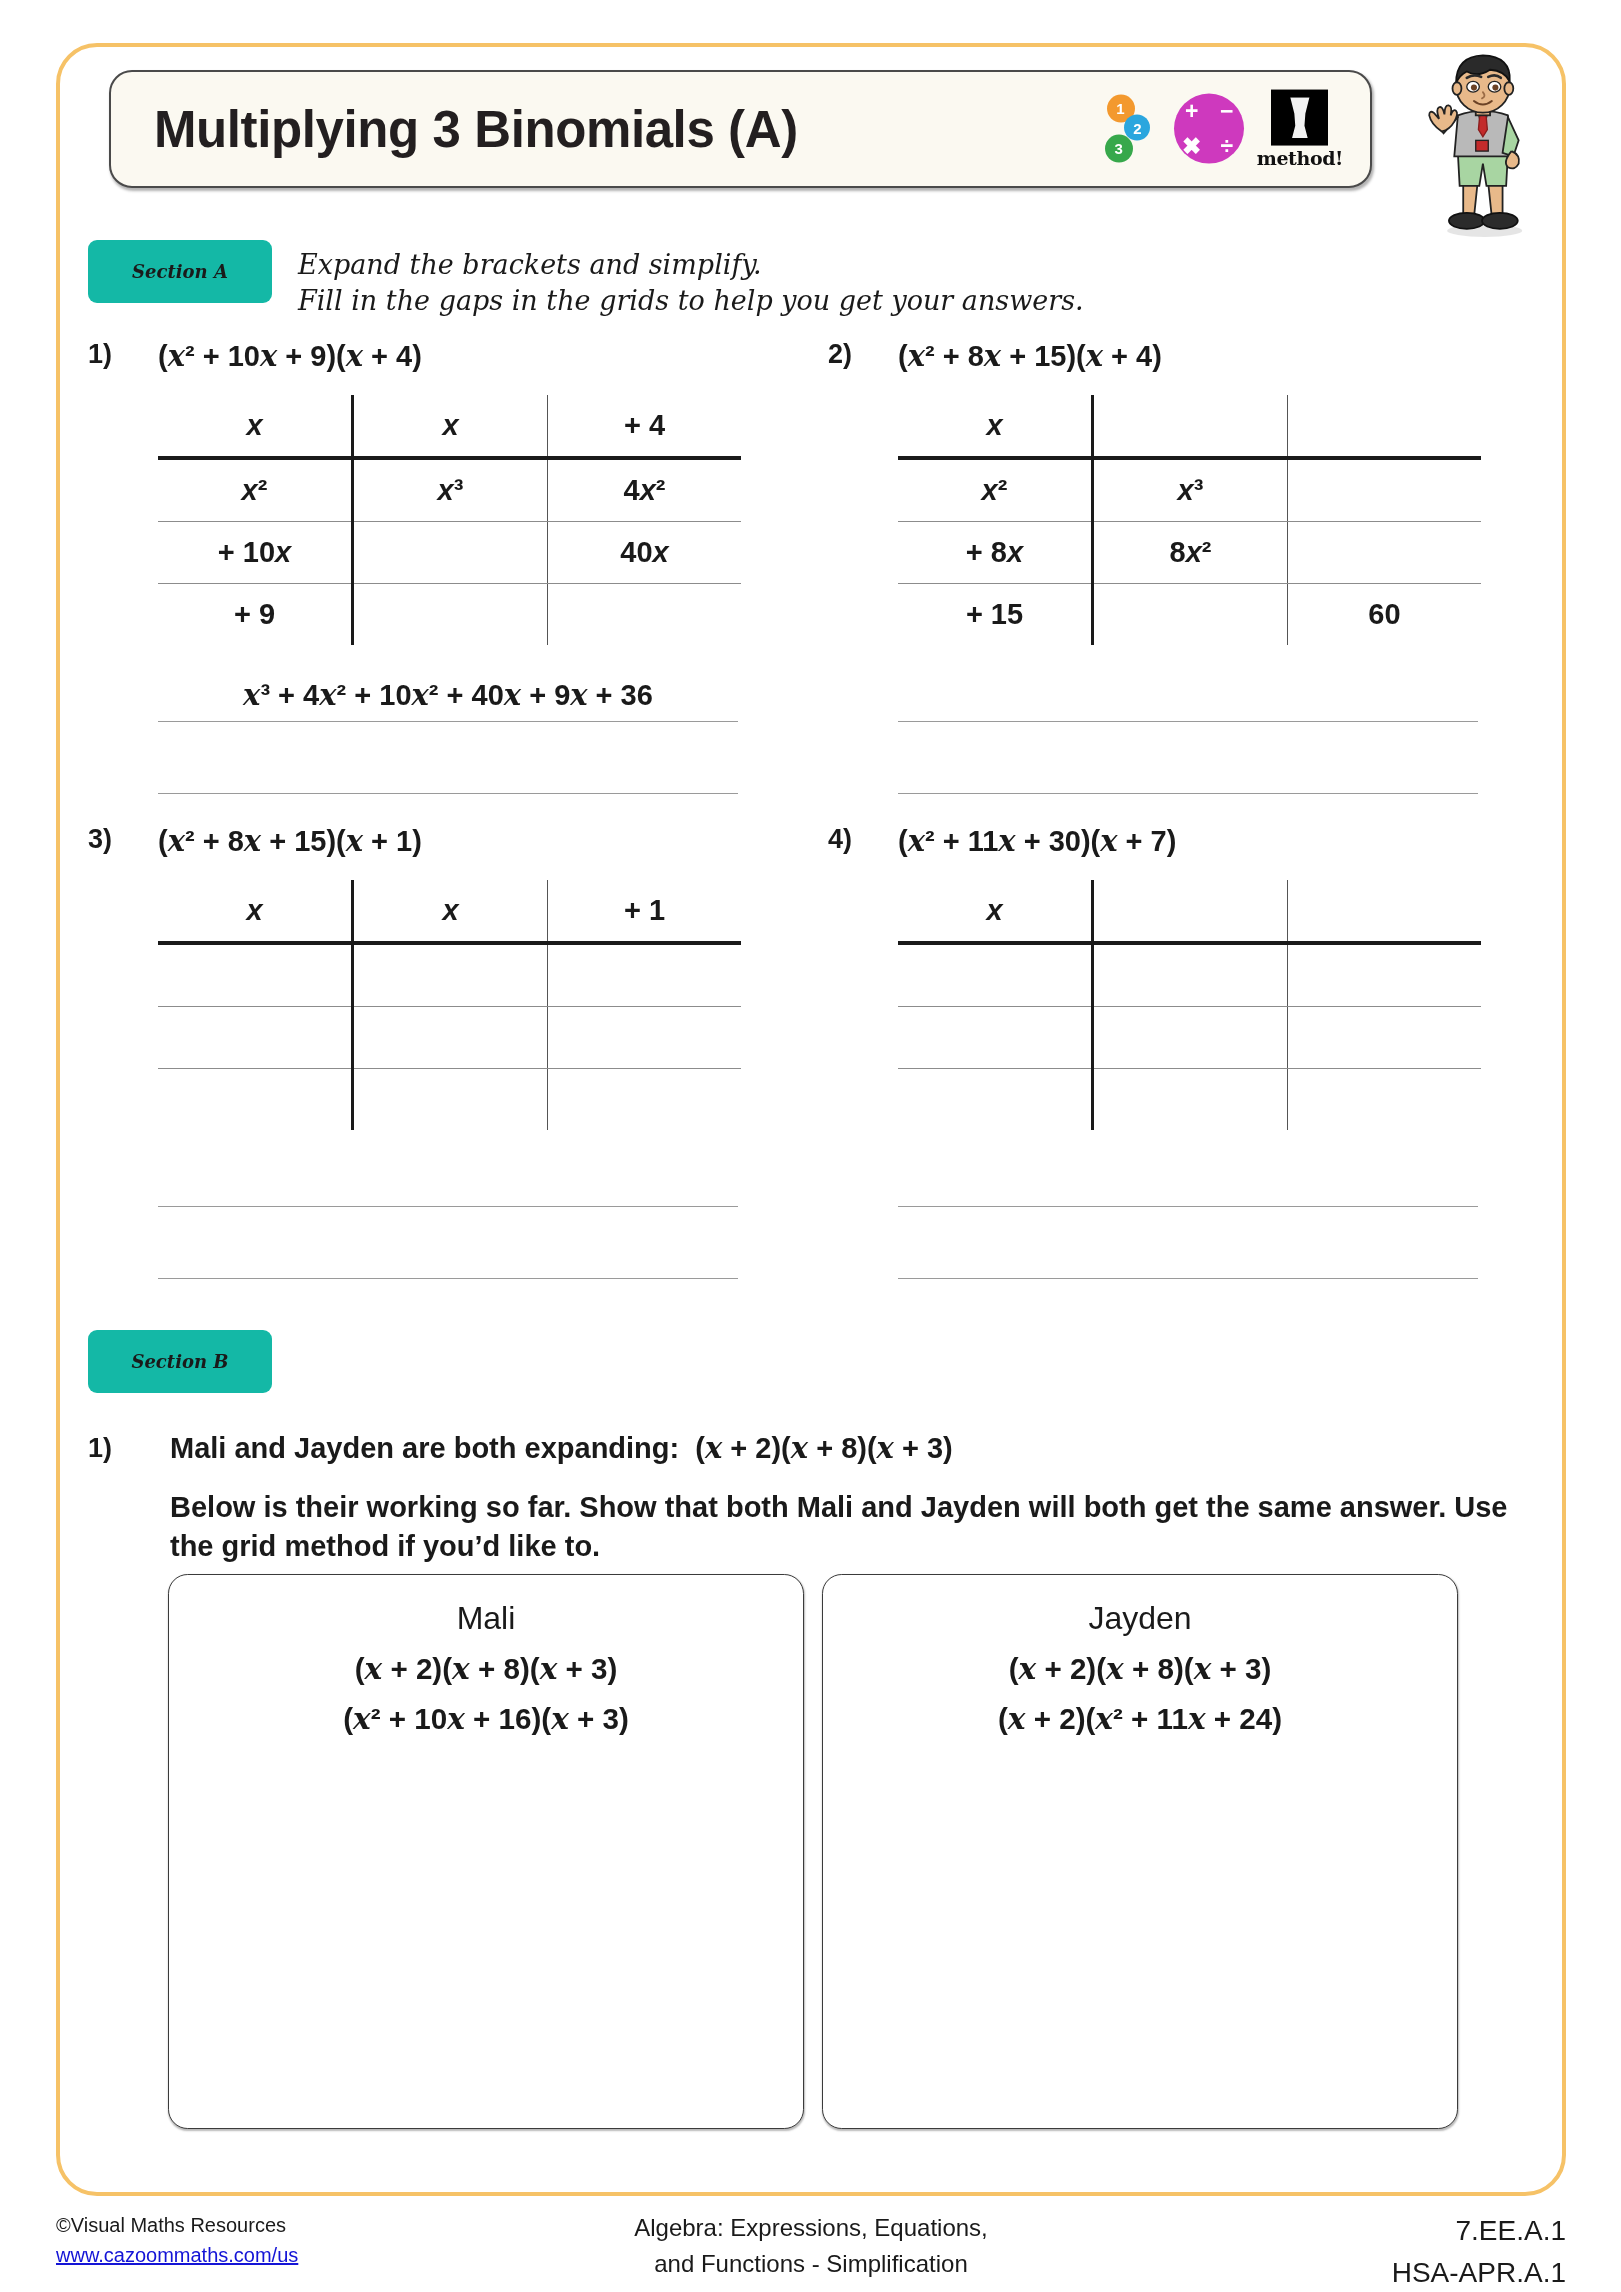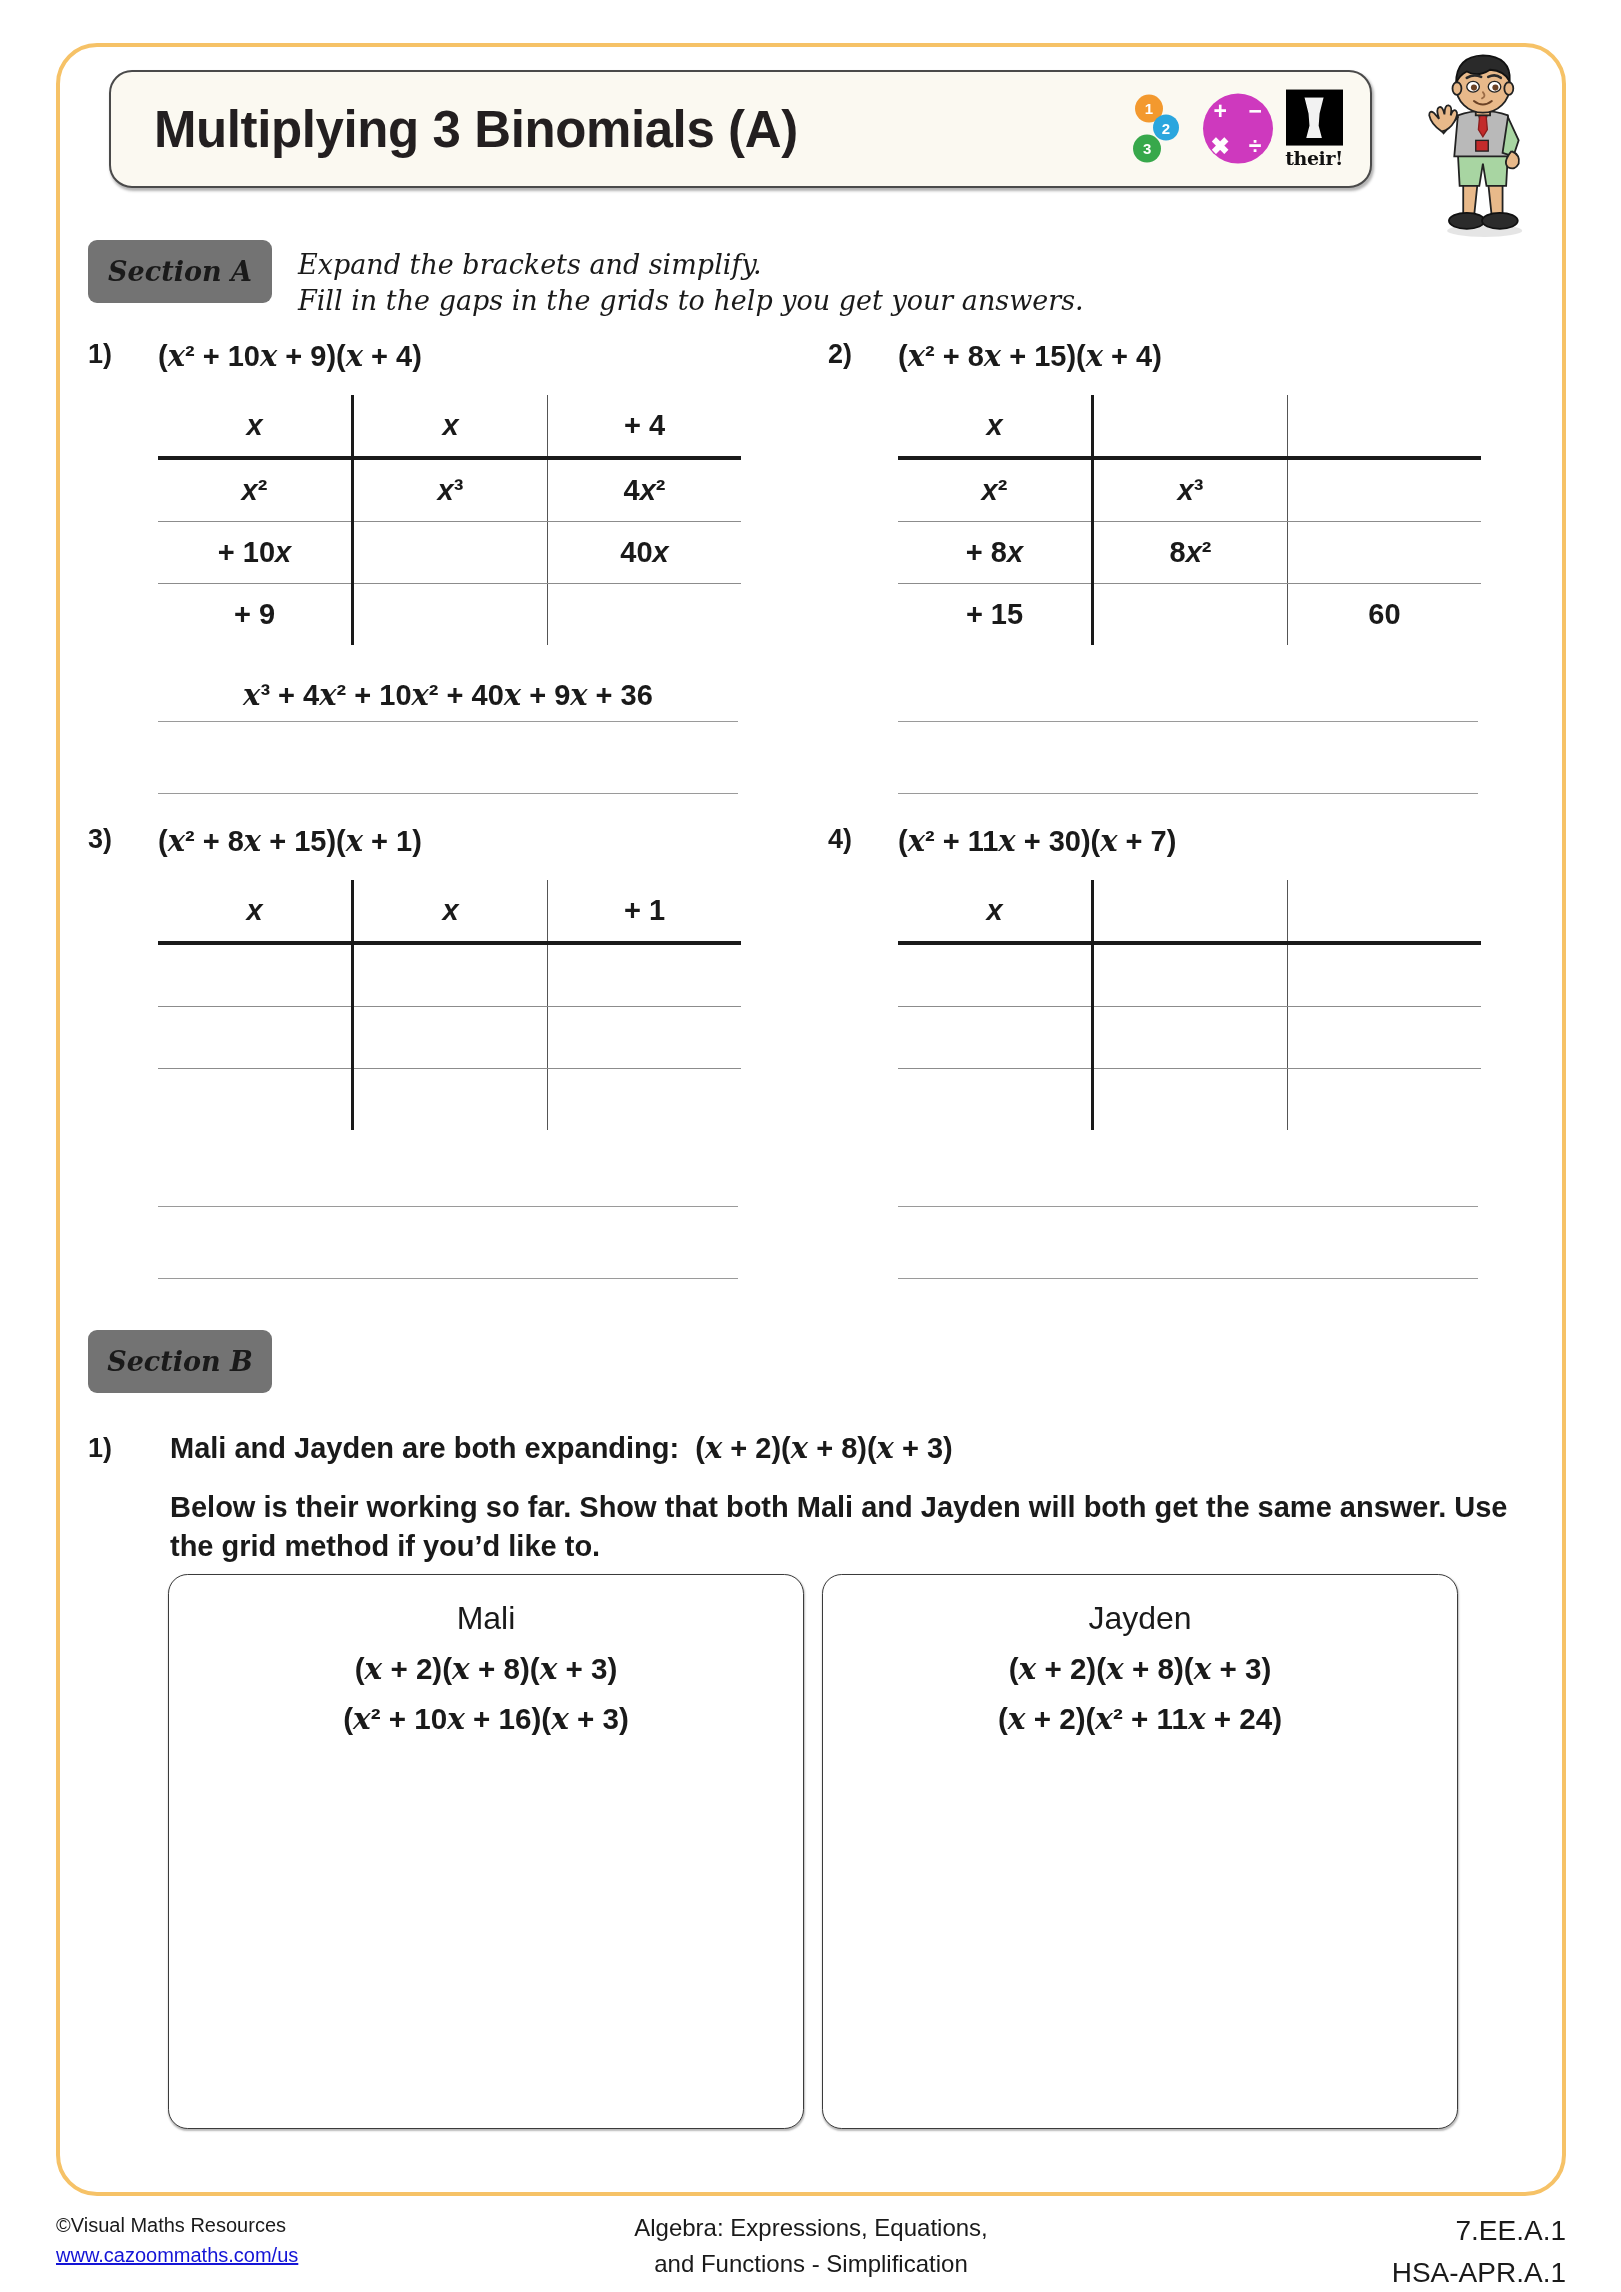--- a/index.html
+++ b/index.html
@@ -142,29 +142,29 @@
     position: absolute;
     left: 1406px;
     top: 47px;
     width: 152px;
     height: 193px;
   }
 
   
   .section-badge {
     position: absolute;
-    background: #737373;
+    background: #14b8a6;
     border-radius: 9px;
     display: flex;
     align-items: center;
     justify-content: center;
     font-family: "DejaVu Serif", serif;
     font-style: italic;
     font-weight: bold;
-    font-size: 27px;
+    font-size: 18px;
     color: #1a1a1a;
   }
   #section-a-badge { left: 88px;  top: 240px;  width: 184px; height: 63px; }
   #section-b-badge { left: 88px;  top: 1330px; width: 184px; height: 63px; }
 
   .section-a-instructions {
     position: absolute;
     left: 298px;
     top: 235px;
     font-family: "DejaVu Serif", serif;
@@ -365,21 +365,21 @@
         <span>+</span>
         <span>−</span>
         <span>✖</span>
         <span>÷</span>
       </div>
 
       <div class="cazoom-logo">
         <div class="cazoom-img">
           <div class="drum"></div>
         </div>
-        <div class="cazoom-word">their!</div>
+        <div class="cazoom-word">method!</div>
       </div>
 
     </div>
   </div>
 </div>
 
 <div class="character">
   <svg viewBox="0 0 170 215" width="152" height="193" xmlns="http://www.w3.org/2000/svg">
     <ellipse cx="88" cy="205" rx="42" ry="7" fill="#cfcfcf" opacity="0.55"></ellipse>
 

